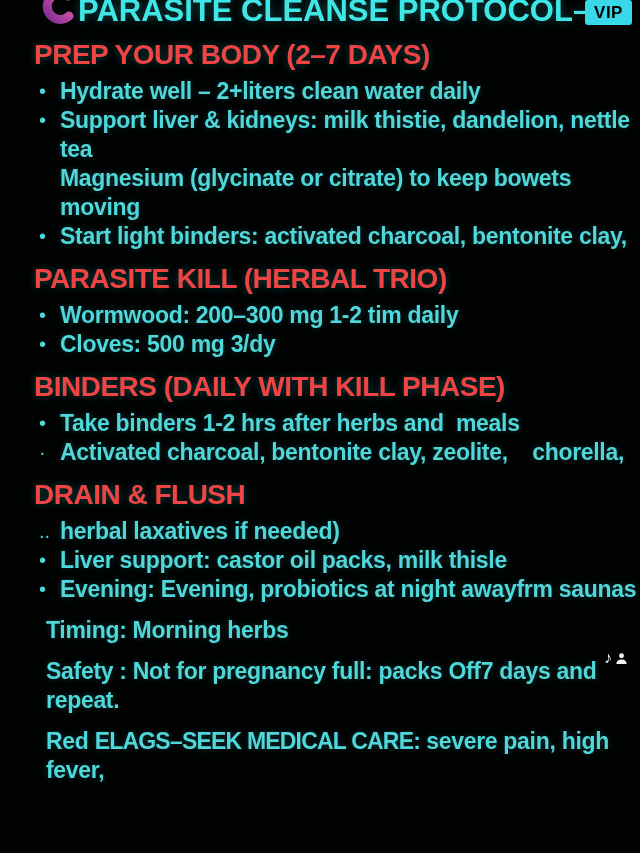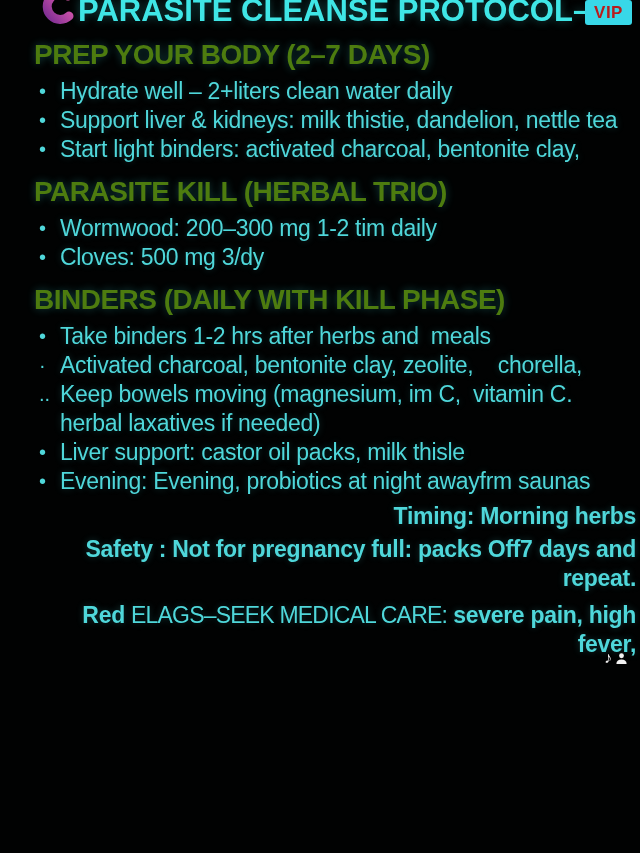--- a/index.html
+++ b/index.html
@@ -17,52 +17,51 @@
   .header{position:relative;height:27px;margin-top:0;}
   .hook-icon{position:absolute;left:2px;top:-12px;width:42px;height:42px;}
   .title{
     position:absolute;left:44px;top:-7px;margin:0;
     font-size:31px;font-weight:700;letter-spacing:0px;
     color:#3fe6e6;white-space:nowrap;
     text-shadow:0 0 10px rgba(63,230,230,.35);
   }
   .vip-badge{
     position:absolute;right:8px;top:0;width:47px;height:25px;
-    background:#38d8e8;color:#b91c1c;border-radius:3px;
+    background:#38d8e8;color:#000000;border-radius:3px;
     display:flex;align-items:center;justify-content:center;
     font-size:17px;font-weight:700;letter-spacing:.5px;
   }
   
   .sec-heading{
     margin:12px 0 6px 0;
     font-size:28px;line-height:32px;font-weight:700;letter-spacing:-.5px;
-    color:#4d7c0f;white-space:pre-wrap;
+    color:#ef4444;white-space:pre-wrap;
     text-shadow:0 0 9px rgba(65,228,228,.3);
   }
   .list{margin:0;padding:0;list-style:none;}
   .li{position:relative;padding-left:26px;margin:0;}
   .bullet{
     position:absolute;left:5px;top:0;
     font-size:20px;line-height:29px;color:#4fd7da;
   }
   .ln{
-    display:block;font-size:23px;line-height:29px;font-weight:400;
+    display:block;font-size:23px;line-height:29px;font-weight:700;
     letter-spacing:-.3px;white-space:pre-wrap;
     text-shadow:0 0 7px rgba(79,215,218,.25);
   }
   
   .footer{margin-top:6px;}
   .fline{
-    margin:4px;font-size:23px;line-height:29px;font-weight:700;
+    margin:12px;font-size:23px;line-height:29px;font-weight:700;
     letter-spacing:-.3px;white-space:pre-wrap;
     text-shadow:0 0 7px rgba(79,215,218,.25);
-    text-align:right;
   }
   .gap-above{margin-top:8px;}
-  .fline .caps{font-weight:400;letter-spacing:-.8px;}
+  .fline .caps{font-weight:700;letter-spacing:-.8px;}
   
   .watermark{
     position:absolute;top:650px;right:12px;
     display:flex;align-items:center;gap:3px;
     color:#f2f2f2;font-size:17px;font-weight:400;letter-spacing:0;
     text-shadow:0 1px 2px rgba(0,0,0,.8);
   }
   .music-note{font-size:16px;line-height:1;}
   .person-icon{width:13px;height:13px;}
 </style>
@@ -90,20 +89,21 @@
   <section>
     <h2 class="sec-heading">PREP YOUR BODY (2–7 DAYS)</h2>
     <ul class="list">
       <li class="li">
         <span class="bullet">•</span>
         <span class="ln">Hydrate well – 2+liters clean water daily</span>
       </li>
       <li class="li">
         <span class="bullet">•</span>
         <span class="ln">Support liver &amp; kidneys: milk thistie, dandelion, nettle tea</span>
+        <span class="ln">Magnesium (glycinate or citrate) to keep bowets moving</span>
       </li>
       <li class="li">
         <span class="bullet">•</span>
         <span class="ln">Start light binders: activated charcoal, bentonite clay,</span>
       </li>
     </ul>
   </section>
 
   <section>
     <h2 class="sec-heading">PARASITE KILL (HERBAL TRIO)</h2>
@@ -127,24 +127,24 @@
         <span class="ln">Take binders 1-2 hrs after herbs and  meals</span>
       </li>
       <li class="li">
         <span class="bullet">·</span>
         <span class="ln">Activated charcoal, bentonite clay, zeolite,    chorella,</span>
       </li>
     </ul>
   </section>
 
   <section>
+    <h2 class="sec-heading">DRAIN &amp; FLUSH</h2>
     <ul class="list">
       <li class="li">
         <span class="bullet">..</span>
-        <span class="ln">Keep bowels moving (magnesium, im C,  vitamin C.</span>
         <span class="ln">herbal laxatives if needed)</span>
       </li>
       <li class="li">
         <span class="bullet">•</span>
         <span class="ln">Liver support: castor oil packs, milk thisle</span>
       </li>
       <li class="li">
         <span class="bullet">•</span>
         <span class="ln">Evening: Evening, probiotics at night awayfrm saunas</span>
       </li>

